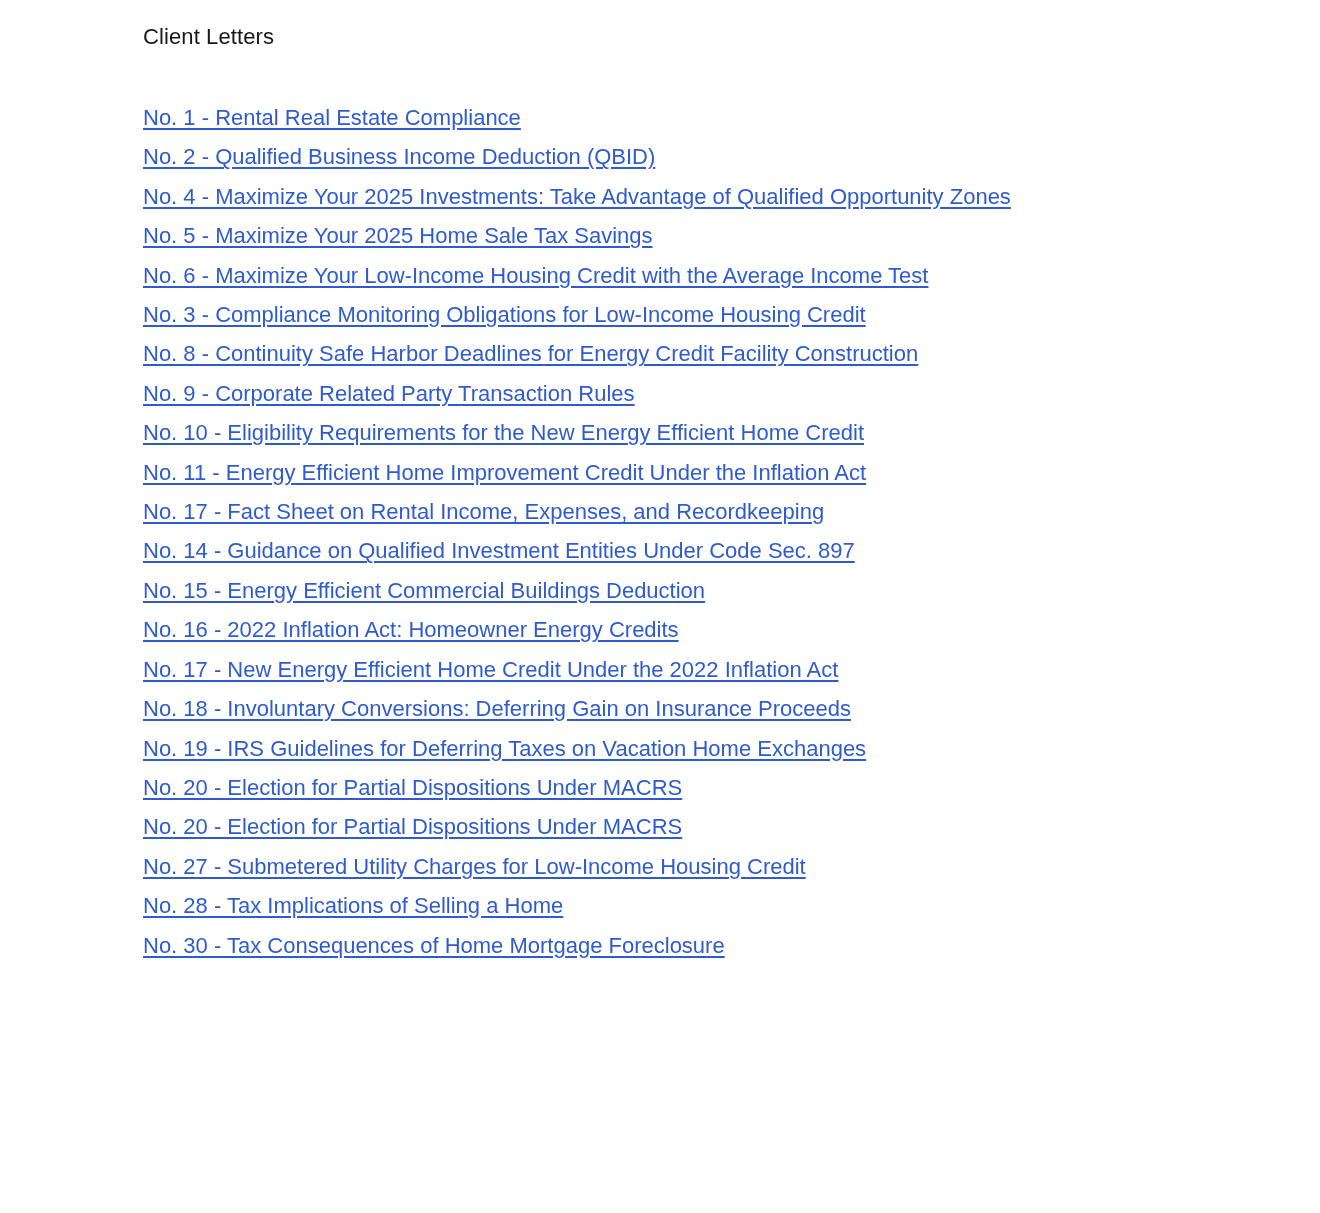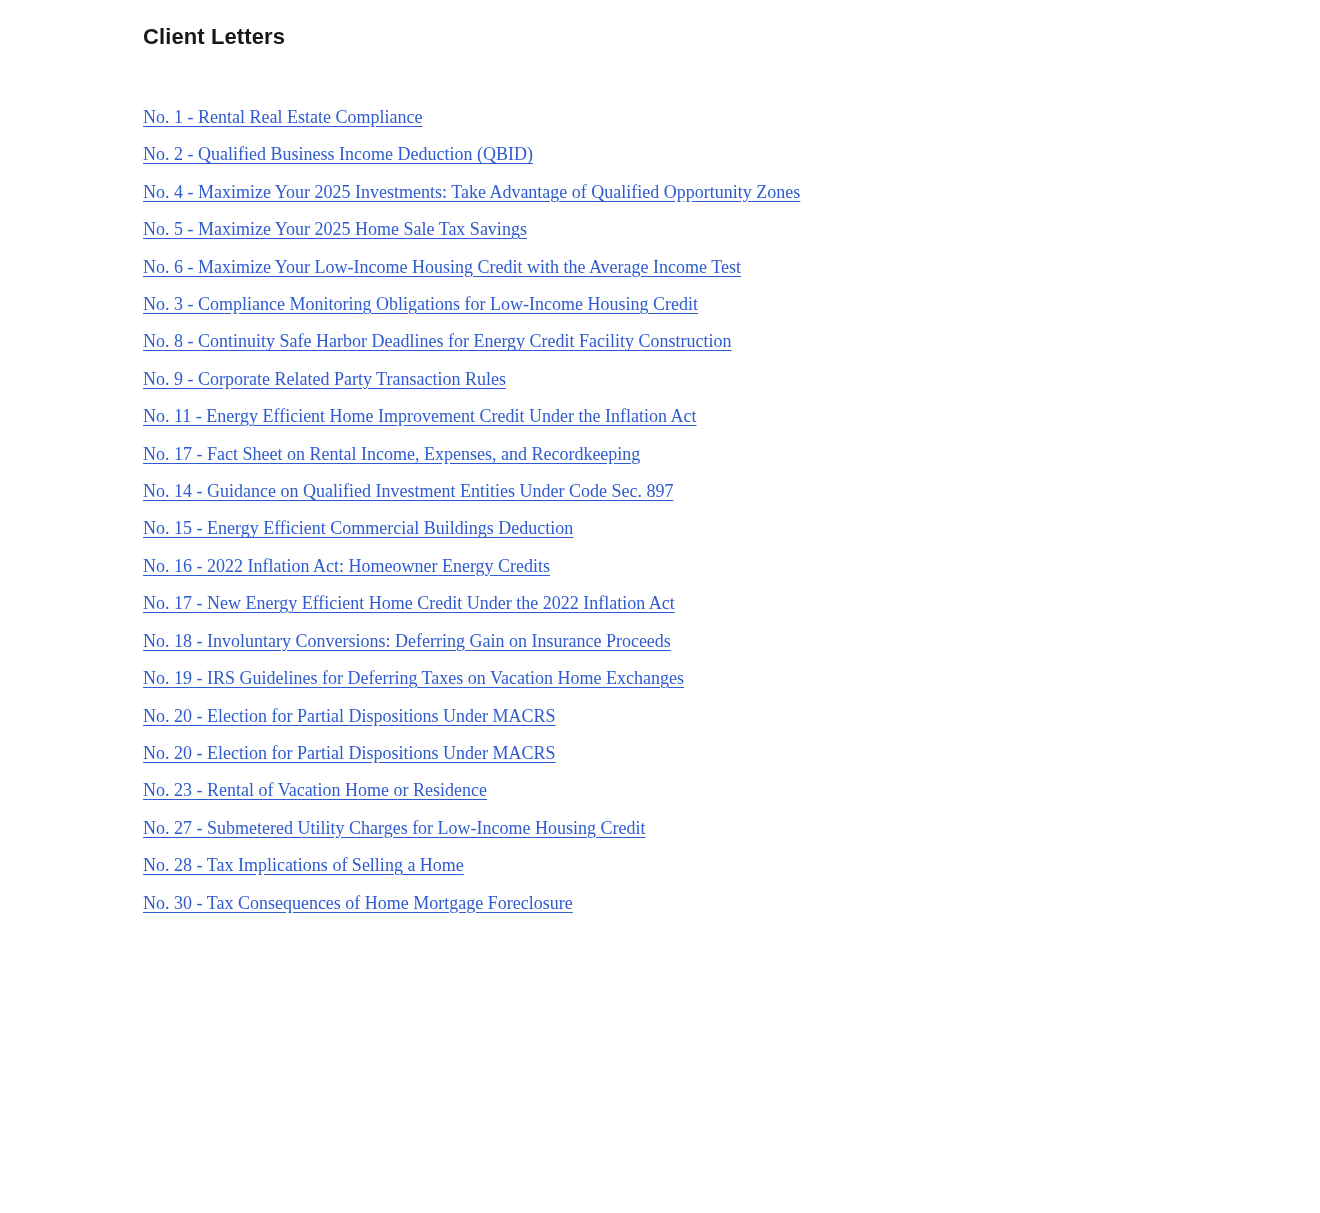--- a/index.html
+++ b/index.html
@@ -18,65 +18,64 @@
     width: 1320px;
     height: 1213px;
     background: var(--page-bg);
     padding: 22px 0 0 143px;
     overflow: hidden;
   }
   h1.page-title {
     margin: 0;
     font-size: 22px;
     line-height: 30px;
-    font-weight: 700;
+    font-weight: 400;
     color: var(--heading-color);
     letter-spacing: 0.1px;
   }
   ul.letters-list {
     list-style: none;
     margin: 47px 0 0 0;
     padding: 0;
   }
   ul.letters-list li {
     line-height: 37.4px;
     white-space: nowrap;
   }
   ul.letters-list a {
     color: var(--link-color);
-    font-size: 18px;
+    font-size: 22px;
     text-decoration: underline;
     text-underline-offset: 3px;
     cursor: pointer;
-    font-family: Liberation Serif, serif;
   }
 </style>
 </head>
 <body>
 
 <main class="page">
   <h1 class="page-title">Client Letters</h1>
 
   <ul class="letters-list">
       <li><a href="#">No. 1 - Rental Real Estate Compliance</a></li>
       <li><a href="#">No. 2 - Qualified Business Income Deduction (QBID)</a></li>
       <li><a href="#">No. 4 - Maximize Your 2025 Investments: Take Advantage of Qualified Opportunity Zones</a></li>
       <li><a href="#">No. 5 - Maximize Your 2025 Home Sale Tax Savings</a></li>
       <li><a href="#">No. 6 - Maximize Your Low-Income Housing Credit with the Average Income Test</a></li>
       <li><a href="#">No. 3 - Compliance Monitoring Obligations for Low-Income Housing Credit</a></li>
       <li><a href="#">No. 8 - Continuity Safe Harbor Deadlines for Energy Credit Facility Construction</a></li>
       <li><a href="#">No. 9 - Corporate Related Party Transaction Rules</a></li>
+      <li><a href="#">No. 10 - Eligibility Requirements for the New Energy Efficient Home Credit</a></li>
       <li><a href="#">No. 11 - Energy Efficient Home Improvement Credit Under the Inflation Act</a></li>
       <li><a href="#">No. 17 - Fact Sheet on Rental Income, Expenses, and Recordkeeping</a></li>
       <li><a href="#">No. 14 - Guidance on Qualified Investment Entities Under Code Sec. 897</a></li>
       <li><a href="#">No. 15 - Energy Efficient Commercial Buildings Deduction</a></li>
       <li><a href="#">No. 16 - 2022 Inflation Act: Homeowner Energy Credits</a></li>
       <li><a href="#">No. 17 - New Energy Efficient Home Credit Under the 2022 Inflation Act</a></li>
       <li><a href="#">No. 18 - Involuntary Conversions: Deferring Gain on Insurance Proceeds</a></li>
       <li><a href="#">No. 19 - IRS Guidelines for Deferring Taxes on Vacation Home Exchanges</a></li>
       <li><a href="#">No. 20 - Election for Partial Dispositions Under MACRS</a></li>
       <li><a href="#">No. 20 - Election for Partial Dispositions Under MACRS</a></li>
-      <li><a href="#">No. 23 - Rental of Vacation Home or Residence</a></li>
       <li><a href="#">No. 27 - Submetered Utility Charges for Low-Income Housing Credit</a></li>
       <li><a href="#">No. 28 - Tax Implications of Selling a Home</a></li>
       <li><a href="#">No. 30 - Tax Consequences of Home Mortgage Foreclosure</a></li>
     </ul>
 </main>
 
 </body></html>

